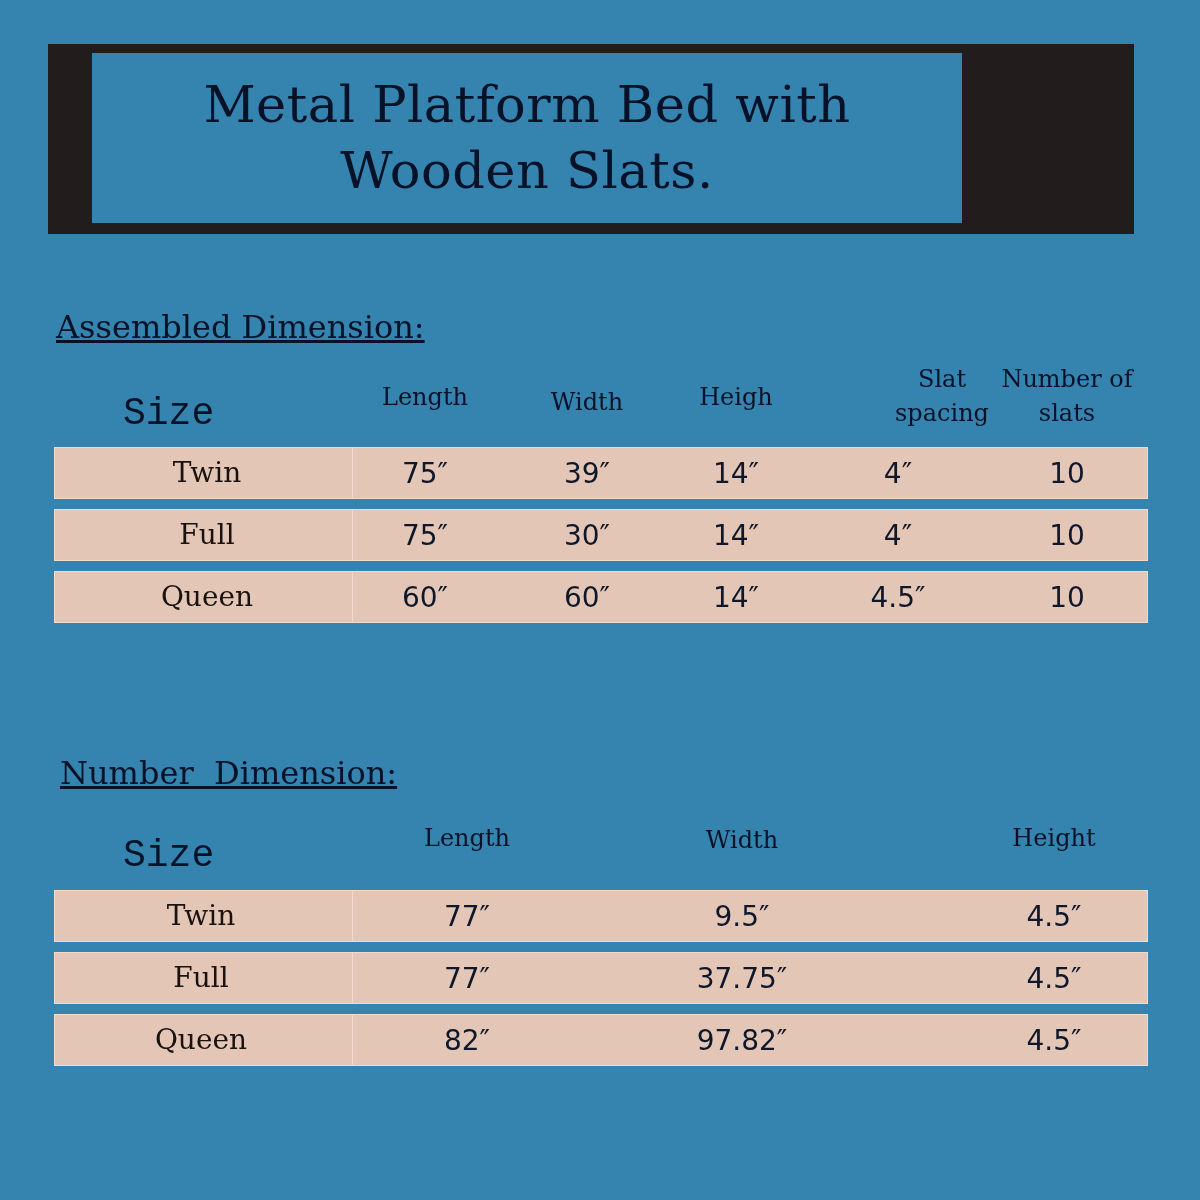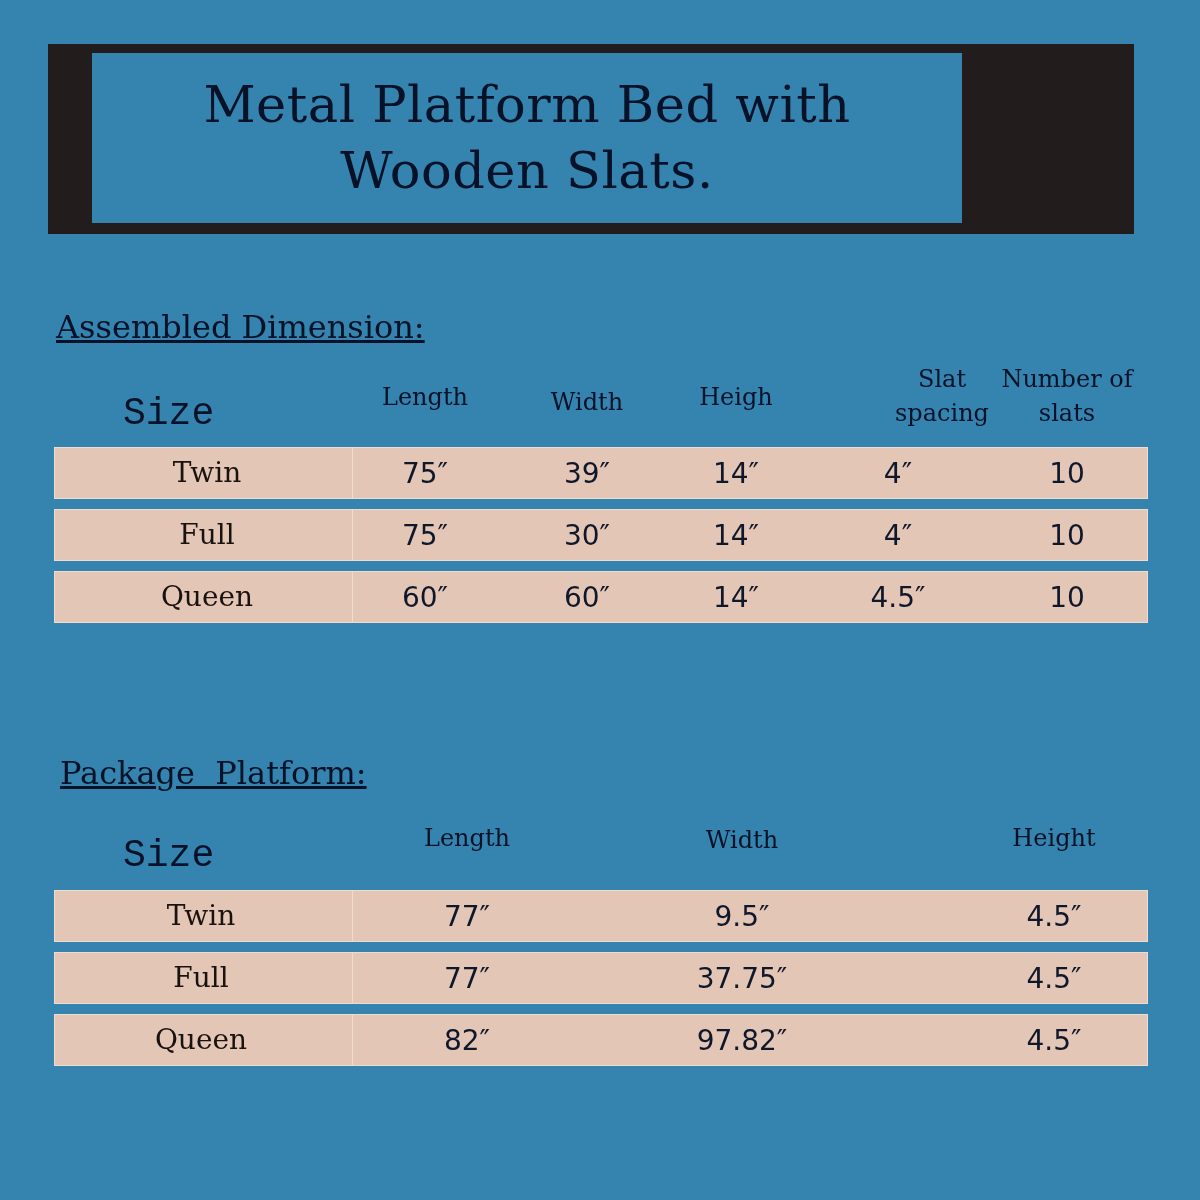--- a/index.html
+++ b/index.html
@@ -108,21 +108,21 @@
       <span>Queen</span>
     </div>
   <div class="data-band"></div>
   <span class="val" style="left:425px;">60″</span>
   <span class="val" style="left:587px;">60″</span>
   <span class="val" style="left:736px;">14″</span>
   <span class="val" style="left:898px;">4.5″</span>
   <span class="val" style="left:1067px;">10</span>
 </div>
 
-<div class="section-heading" style="top:754px; left:60px; white-space:pre;">Package  Platform:</div>
+<div class="section-heading" style="top:754px; left:60px; white-space:pre;">Number  Dimension:</div>
 
 <div class="size-head" style="top:834px;">Size</div>
 <div class="col-head" style="left:467px; top:821px;">Length</div>
 <div class="col-head" style="left:742px; top:823px;">Width</div>
 <div class="col-head" style="left:1054px; top:821px;">Height</div>
 
 <div class="row" style="top:890px;">
   <div class="size-cell">
       <span style="left:-12px;">Twin</span>
     </div>

